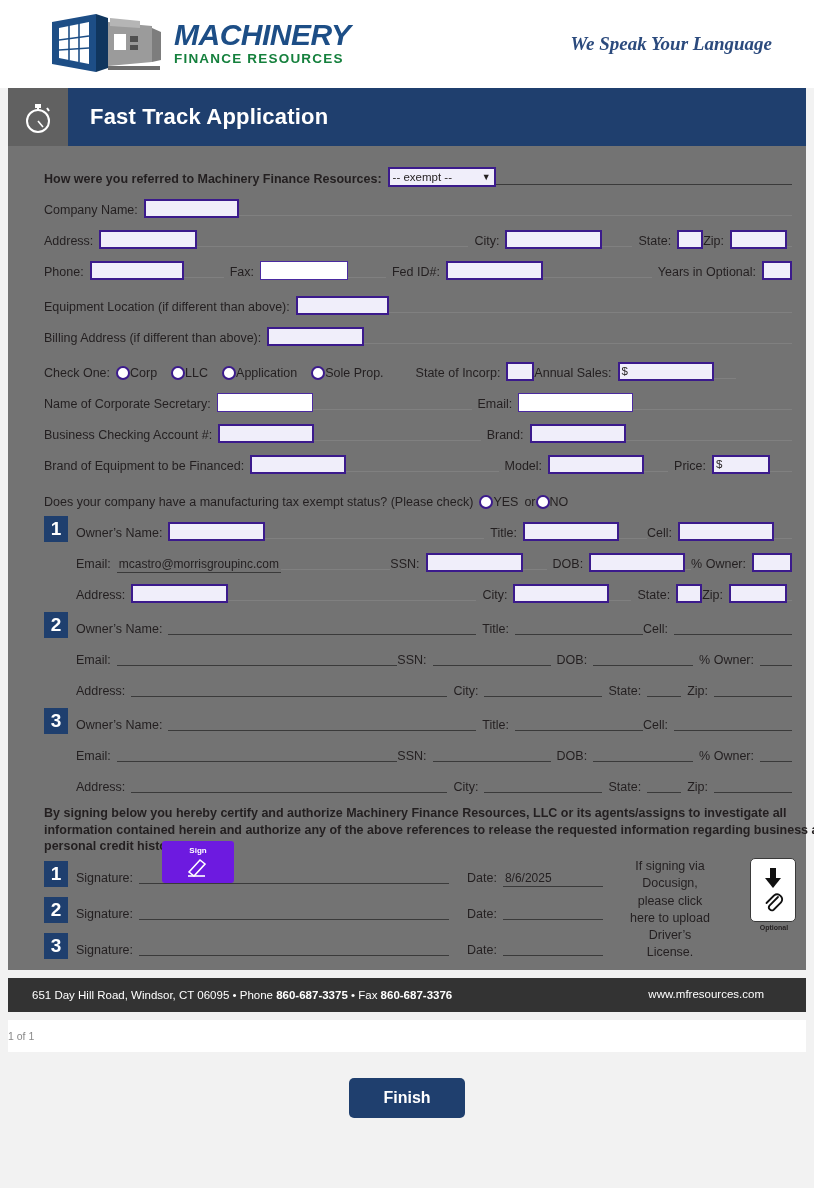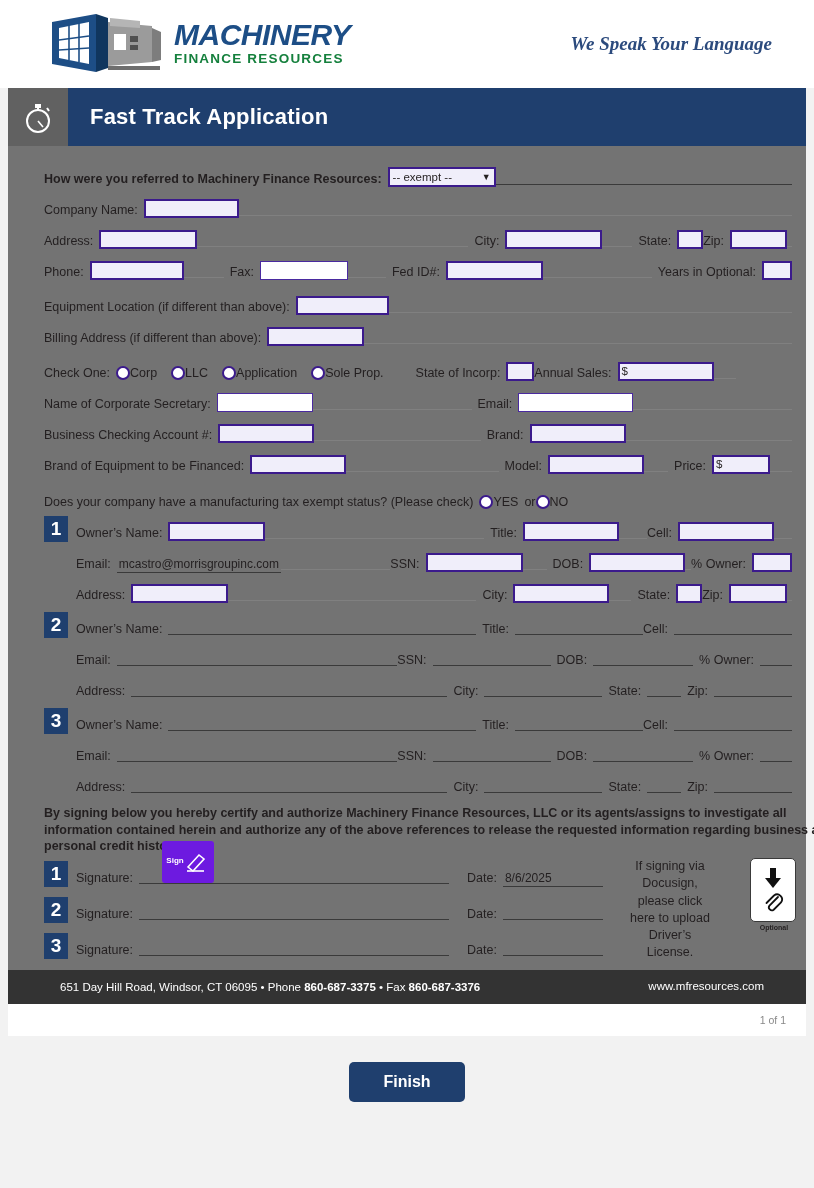--- a/index.html
+++ b/index.html
@@ -97,53 +97,53 @@
 
   .para {
     font-size:12.5px; font-weight:bold; color:#231f20;
     line-height:1.32; margin:10px 0 6px 0;
   }
   .para.tight { margin:9px 0 4px 0; }
 
   
   .sigwrap { position:relative; }
   .signbtn {
-    position:absolute; left:118px; top:-18px; width:52px; height:42px;
+    position:absolute; left:118px; top:-18px; width:72px; height:42px;
     background:#6d1ae0; border-radius:3px; color:#ffffff;
-    display:flex; align-items:center; justify-content:center;
+    display:flex; flex-direction:column; align-items:center; justify-content:center;
     z-index:5;
   }
   .signbtn .t { font-size:8px; font-weight:bold; line-height:1; margin-bottom:2px; }
 
   .docu {
     position:absolute; right:98px; top:858px; width:92px;
     text-align:center; font-size:12.5px; color:#231f20; line-height:1.38;
   }
   .upload {
     position:absolute; right:16px; top:858px; width:48px;
   }
   .upload-box {
     width:46px; height:64px; background:#ffffff; border:1px solid #3a3a3a;
     border-radius:5px; display:flex; flex-direction:column;
     align-items:center; justify-content:center; gap:1px;
   }
   .upload-cap { text-align:center; font-size:7px; font-weight:bold; color:#231f20; margin-top:2px; }
 
   
   .footer {
-    background:#333333; margin:0 8px; padding:9px 0 9px 52px;
+    background:#333333; margin:8px 8px; padding:9px 0 9px 24px;
     display:flex; align-items:flex-start;text-align:center;
   }
   .f-left { color:#ffffff; font-size:11.5px; line-height:1.45; }
   .f-left b { font-weight:bold; }
   .f-right {
     color:#ffffff; font-size:11.5px; margin-left:auto; margin-right:42px; padding-top:1px;
   }
   .pagenum {
-    margin:0 8px; background:#ffffff; text-align:right;
+    margin:0 8px; background:#ffffff; 
     padding:10px 20px 10px 0; font-size:10.5px; color:#888888;
   }
   .finishwrap { text-align:center; padding-top:26px; }
   .finish {
     display:inline-block; background:#1f3f6e; color:#ffffff;
     font-size:16px; font-weight:bold; padding:11px 34px; border-radius:5px;
     border:none; cursor:pointer; font-family:"Liberation Sans", sans-serif;
   }
 </style>
 </head>

